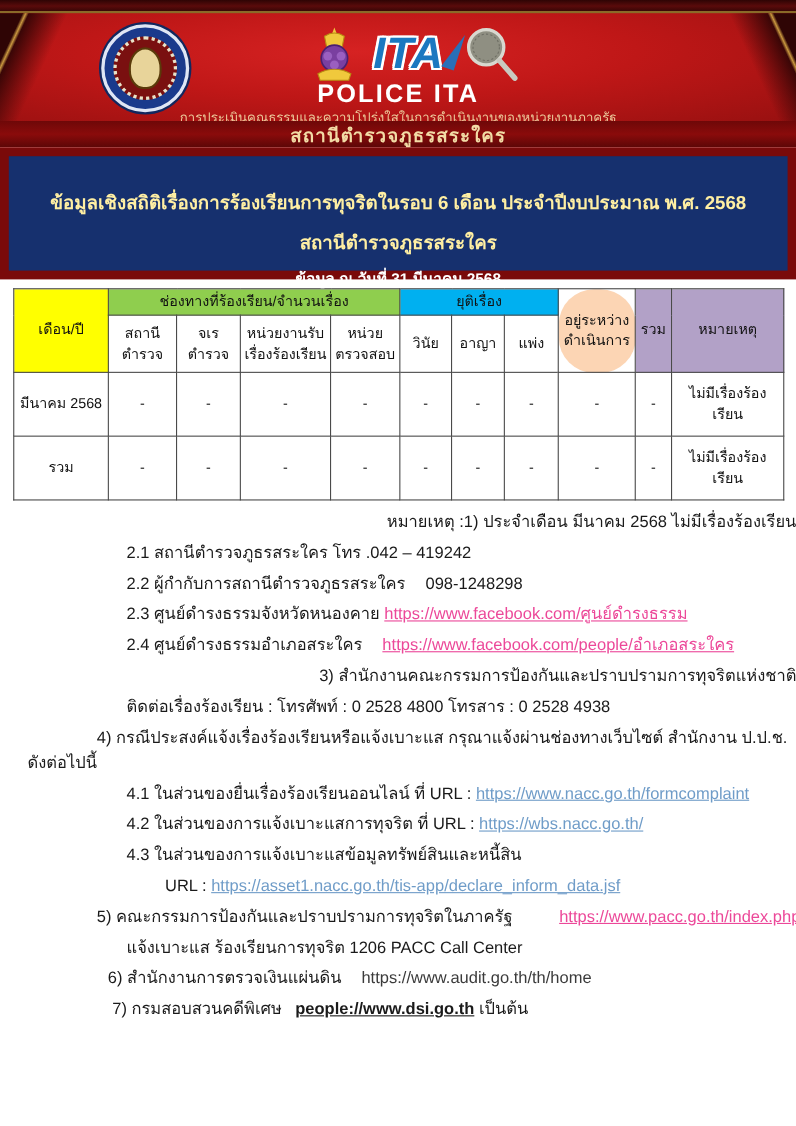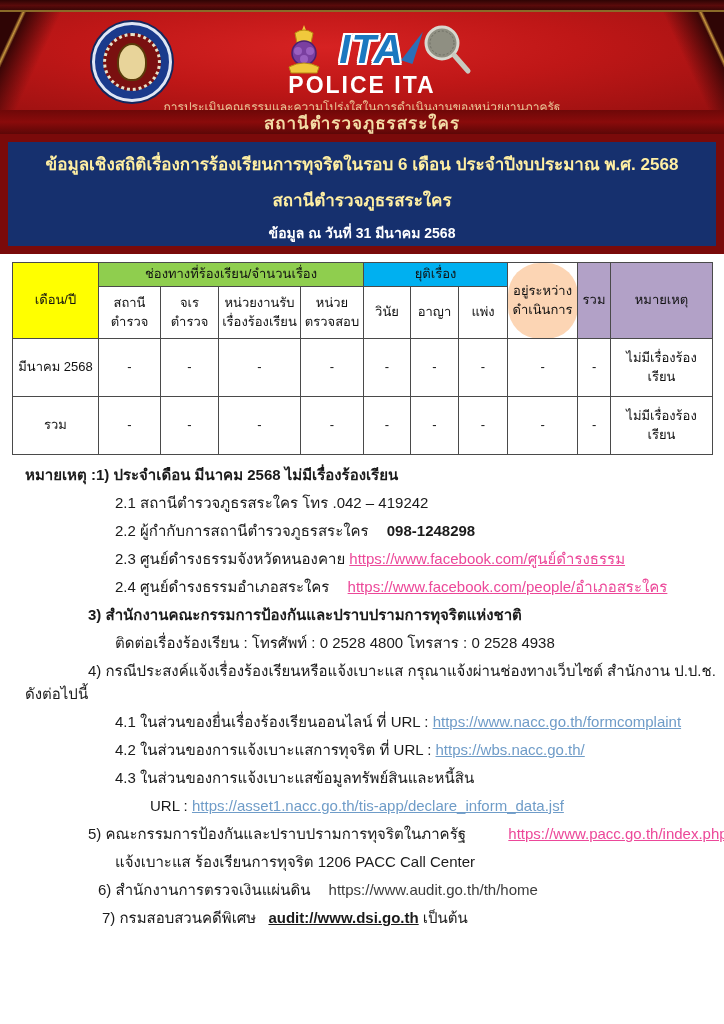--- a/index.html
+++ b/index.html
@@ -43,21 +43,21 @@
   .hdr-police { position:absolute; top:72px; left:0; width:100%; text-align:center;
     color:#ffffff; font-weight:bold; font-size:23px; letter-spacing:2px; }
   .hdr-thai { position:absolute; top:97px; left:0; width:100%; text-align:center;
     color:#ecc99a; font-size:12px; }
   .hdr-eng { position:absolute; top:111px; left:0; width:100%; text-align:center;
     color:#d2a23e; font-size:10px; font-weight:bold; letter-spacing:5px; }
 
   
   .navy { margin:0; width:724px; height:120px; background:#7a0a0a; padding:8px; }
   .navy-inner { width:100%; height:100%; background:#16306e; display:flex; flex-direction:column;
-    align-items:center; justify-content:flex-start; padding-top:8px; gap:9px; }
+    align-items:center; justify-content:flex-start; padding-top:28px; gap:9px; }
   .navy-l1 { color:#ffefa3; font-size:17px; font-weight:bold; }
   .navy-l2 { color:#ffefa3; font-size:17px; font-weight:bold; }
   .navy-l3 { color:#ffffff; font-size:14px; font-weight:bold; }
 
   
   table.stat { border-collapse:collapse; table-layout:fixed; margin:8px 0 0 12px; width:700px;
     font-size:13px; color:#111; }
   table.stat td, table.stat th { border:1px solid #4a4a4a; text-align:center; vertical-align:middle;
     padding:2px 3px; font-weight:normal; line-height:1.45; }
   .c-yellow { background:#ffff00; font-weight:bold; }
@@ -68,21 +68,21 @@
   .subhead  { background:#ffffff; height:52px; }
   .datarow td { height:58px; background:#ffffff; }
 
   
   .notes { margin-top:10px; font-size:15px; color:#1a1a1a; }
   .nl { line-height:19px; margin-bottom:9px; white-space:nowrap; }
   .ind0 { margin-left:25px; }
   .ind1 { margin-left:88px; }
   .ind2 { margin-left:115px; }
   .ind3 { margin-left:150px; }
-  .bold { font-weight:bold; }
+  .bold { font-weight:normal;text-align:right; }
   .gap  { display:inline-block; width:14px; }
   a.link-fb   { color:#ec4899; text-decoration:underline; }
   a.link-nacc { color:#6f9cc8; text-decoration:underline; }
   a.link-plain{ color:#3b3b3b; text-decoration:none; }
   a.link-dsi  { color:#1a1a1a; text-decoration:underline; font-weight:bold; }
 </style>
 </head>
 <body>
 
 <div class="page">
@@ -239,18 +239,18 @@
       <span class="gap" style="width:34px;"></span>
       <a href="#" class="link-fb">https://www.pacc.go.th/index.php/ita</a>
     </div>
     <div class="nl ind2">แจ้งเบาะแส ร้องเรียนการทุจริต  1206 PACC Call Center</div>
     <div class="nl ind1" style="margin-left:98px;">
       <span>6) สำนักงานการตรวจเงินแผ่นดิน</span><span class="gap"></span>
       <a href="#" class="link-plain">https://www.audit.go.th/th/home</a>
     </div>
     <div class="nl ind1" style="margin-left:102px;">
       <span>7) กรมสอบสวนคดีพิเศษ</span><span class="gap" style="width:8px;"></span>
-      <a href="#" class="link-dsi">audit://www.dsi.go.th</a>
+      <a href="#" class="link-dsi">people://www.dsi.go.th</a>
       <span>เป็นต้น</span>
     </div>
   </div>
 
 </div>
 
 </body></html>

